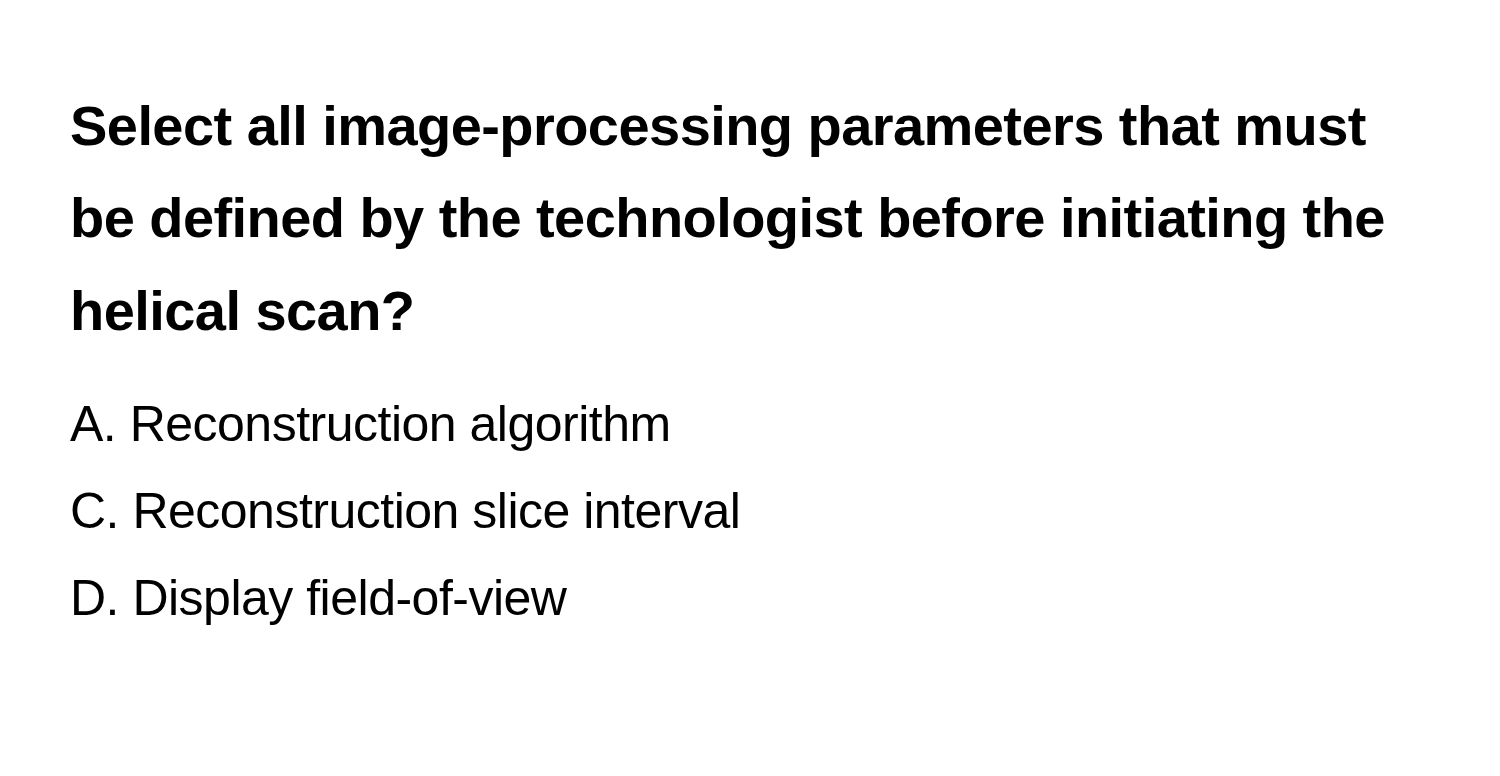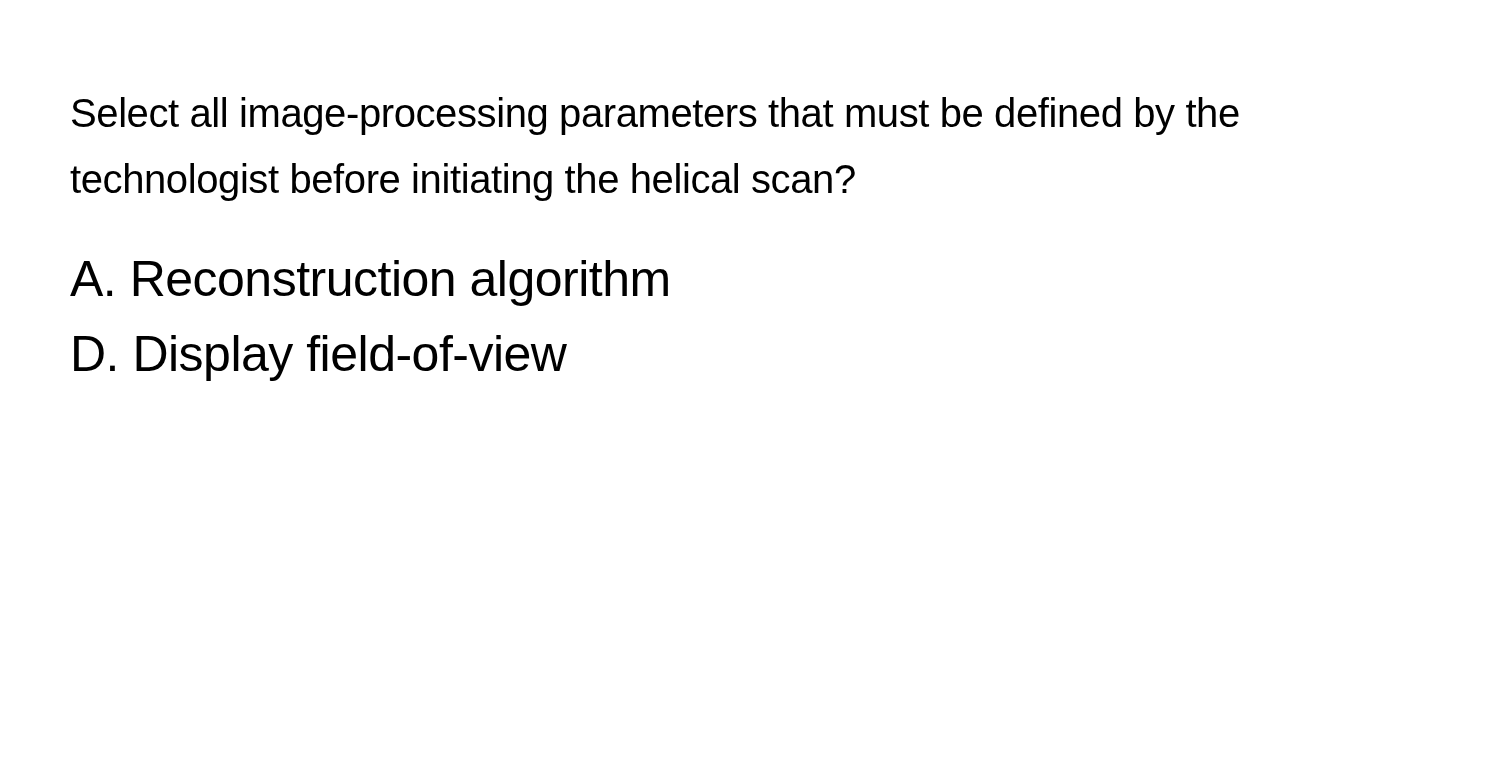--- a/index.html
+++ b/index.html
@@ -9,38 +9,40 @@
     }
     body {
       background: #ffffff;
       font-family: -apple-system, BlinkMacSystemFont, "Segoe UI", Helvetica, Arial, sans-serif;
       width: 1500px;
       height: 776px;
       padding: 80px 70px;
       color: #000000;
     }
     .question {
-      font-size: 40px;
+      font-size: 56px;
       line-height: 1.65;
-      font-weight: 400;
+      font-weight: 700;
       margin-bottom: 30px;
       letter-spacing: -0.01em;
     }
     .options {
       display: flex;
       flex-direction: column;
+      gap: 12px;
     }
     .option {
       font-size: 50px;
       line-height: 1.5;
       font-weight: 400;
       letter-spacing: -0.01em;
     }
   </style>
 </head>
 <body>
 
 <div class="question">Select all image-processing parameters that must be defined by the technologist before initiating the helical scan?</div>
 
 <div class="options">
   <div class="option">A. Reconstruction algorithm</div>
+  <div class="option">C. Reconstruction slice interval</div>
   <div class="option">D. Display field-of-view</div>
 </div>
 
 </body></html>

